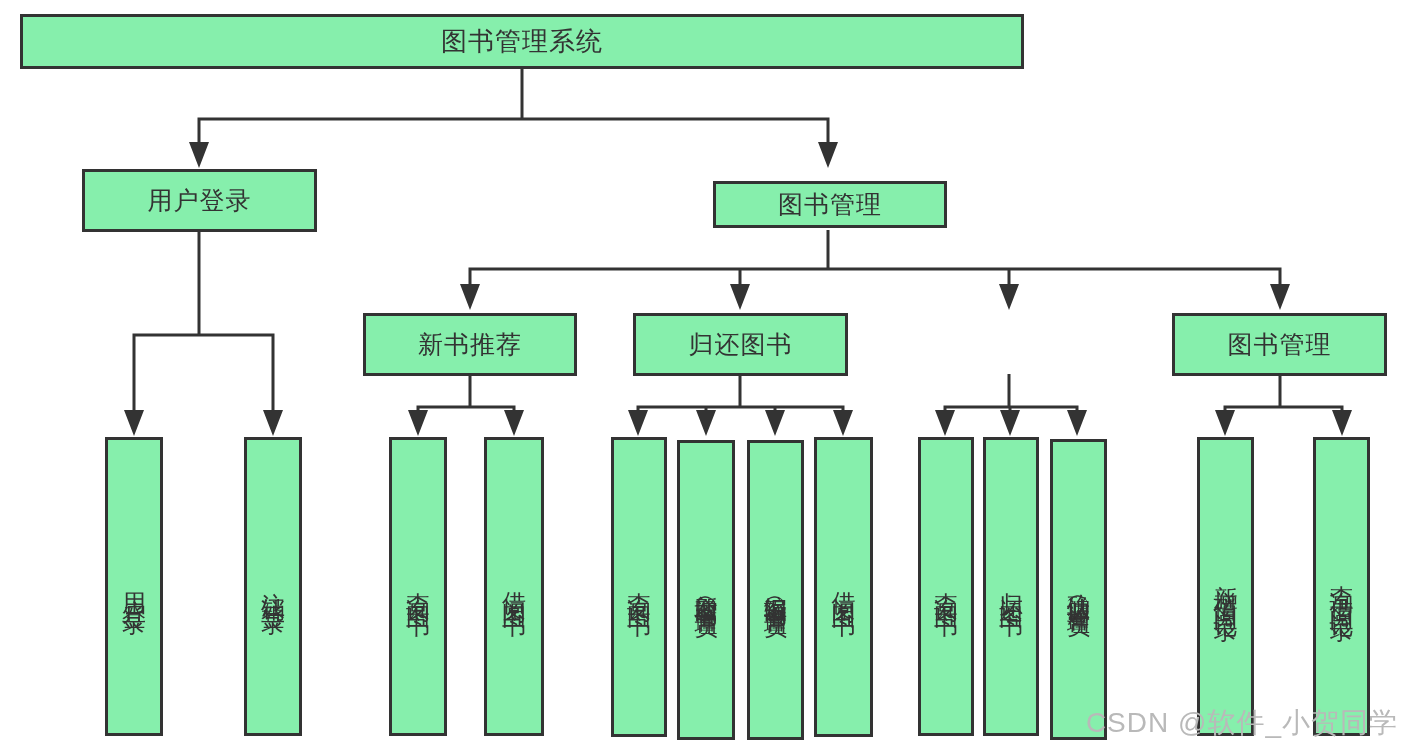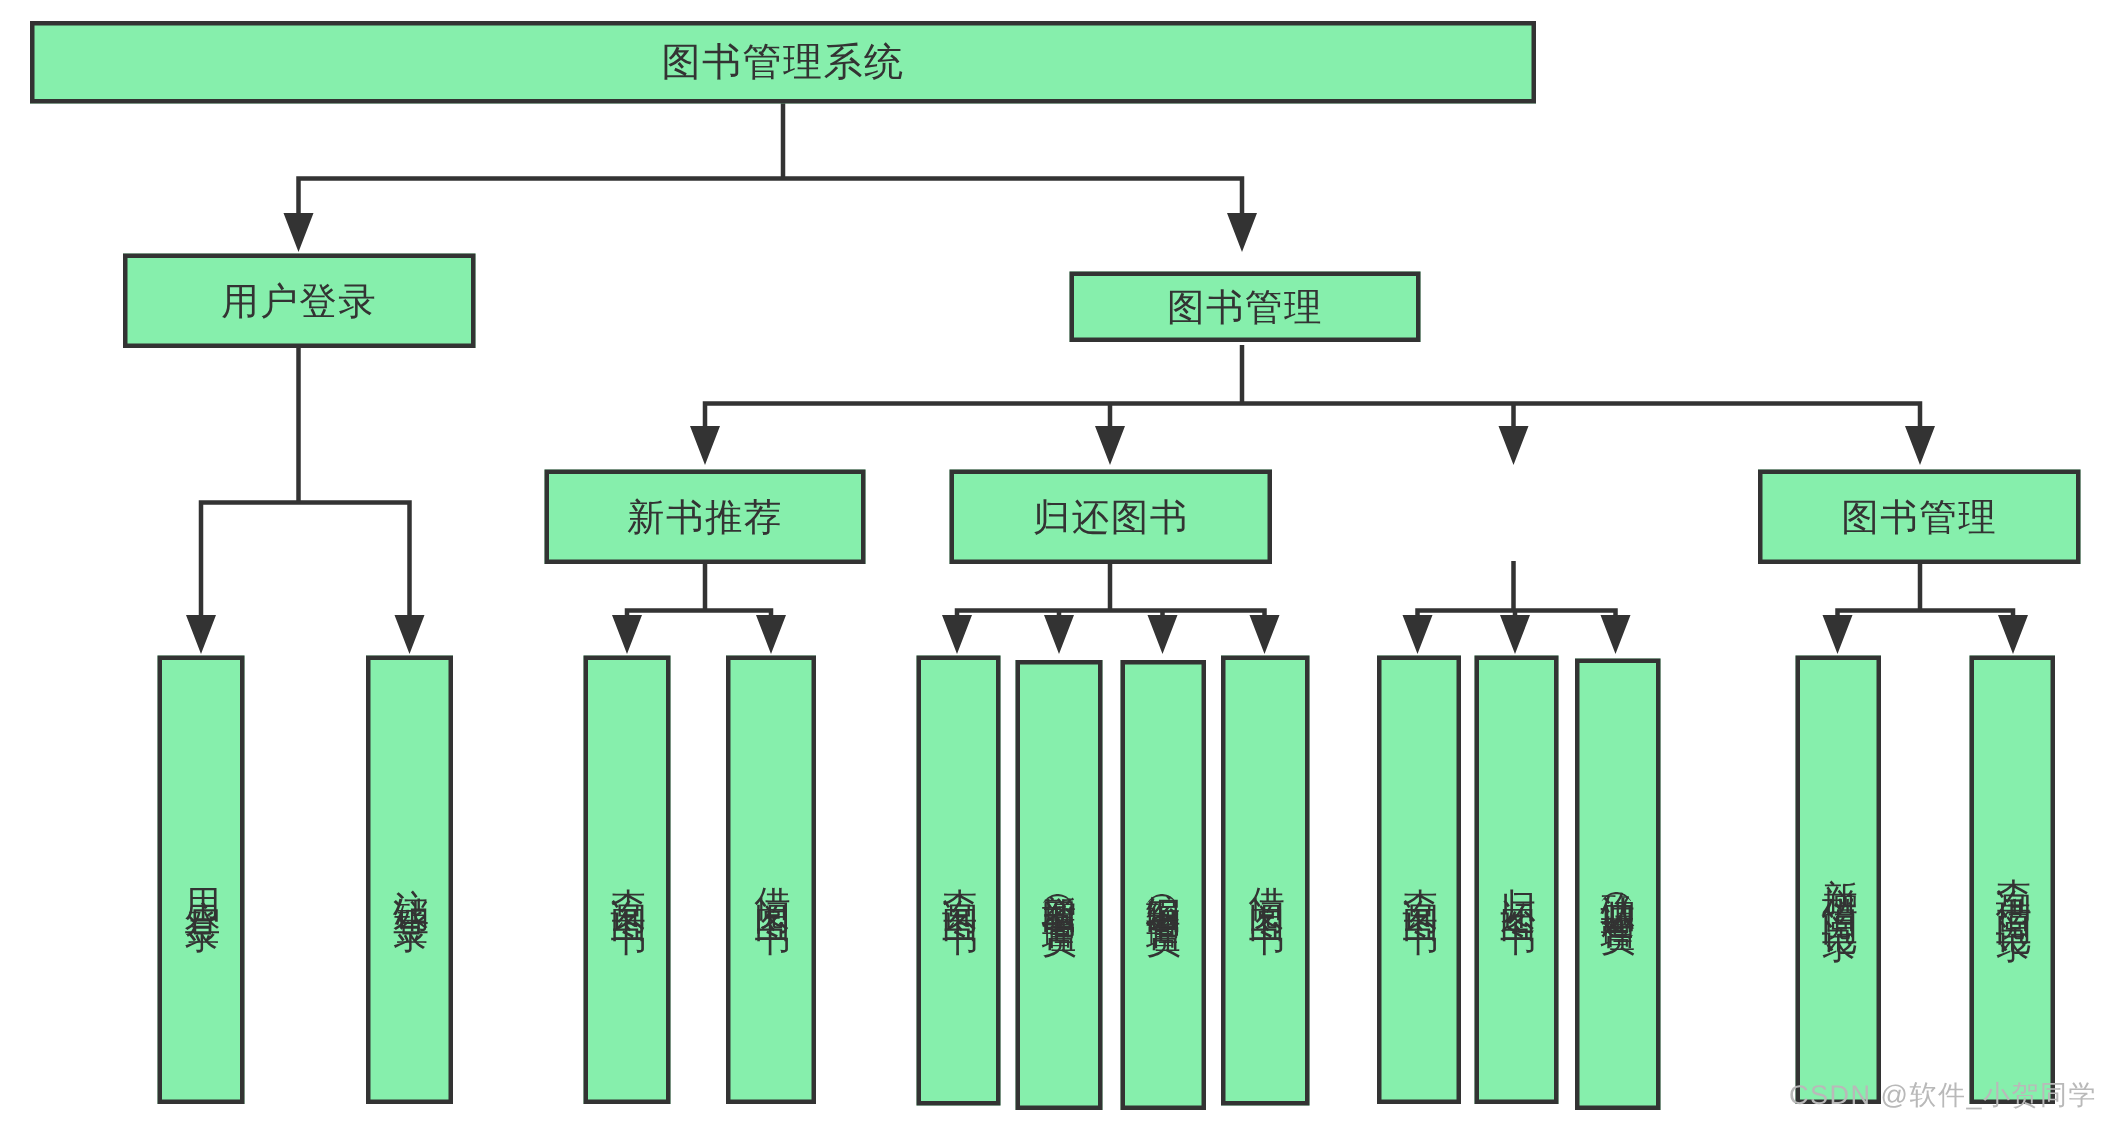--- a/index.html
+++ b/index.html
@@ -34,21 +34,21 @@
     writing-mode:vertical-rl;
     text-orientation:mixed;
     font-size:24px;
     letter-spacing:7px;
     line-height:1;
   }
   .v.tight{letter-spacing:3px;font-size:23px;}
   #watermark{
     position:absolute;
     right:7px;bottom:5px;
-    font-size:18px;
+    font-size:28px;
     color:var(--wm);
     letter-spacing:1px;
     white-space:nowrap;
     z-index:5;
   }
 </style>
 </head>
 <body>
 
 <div id="canvas">

